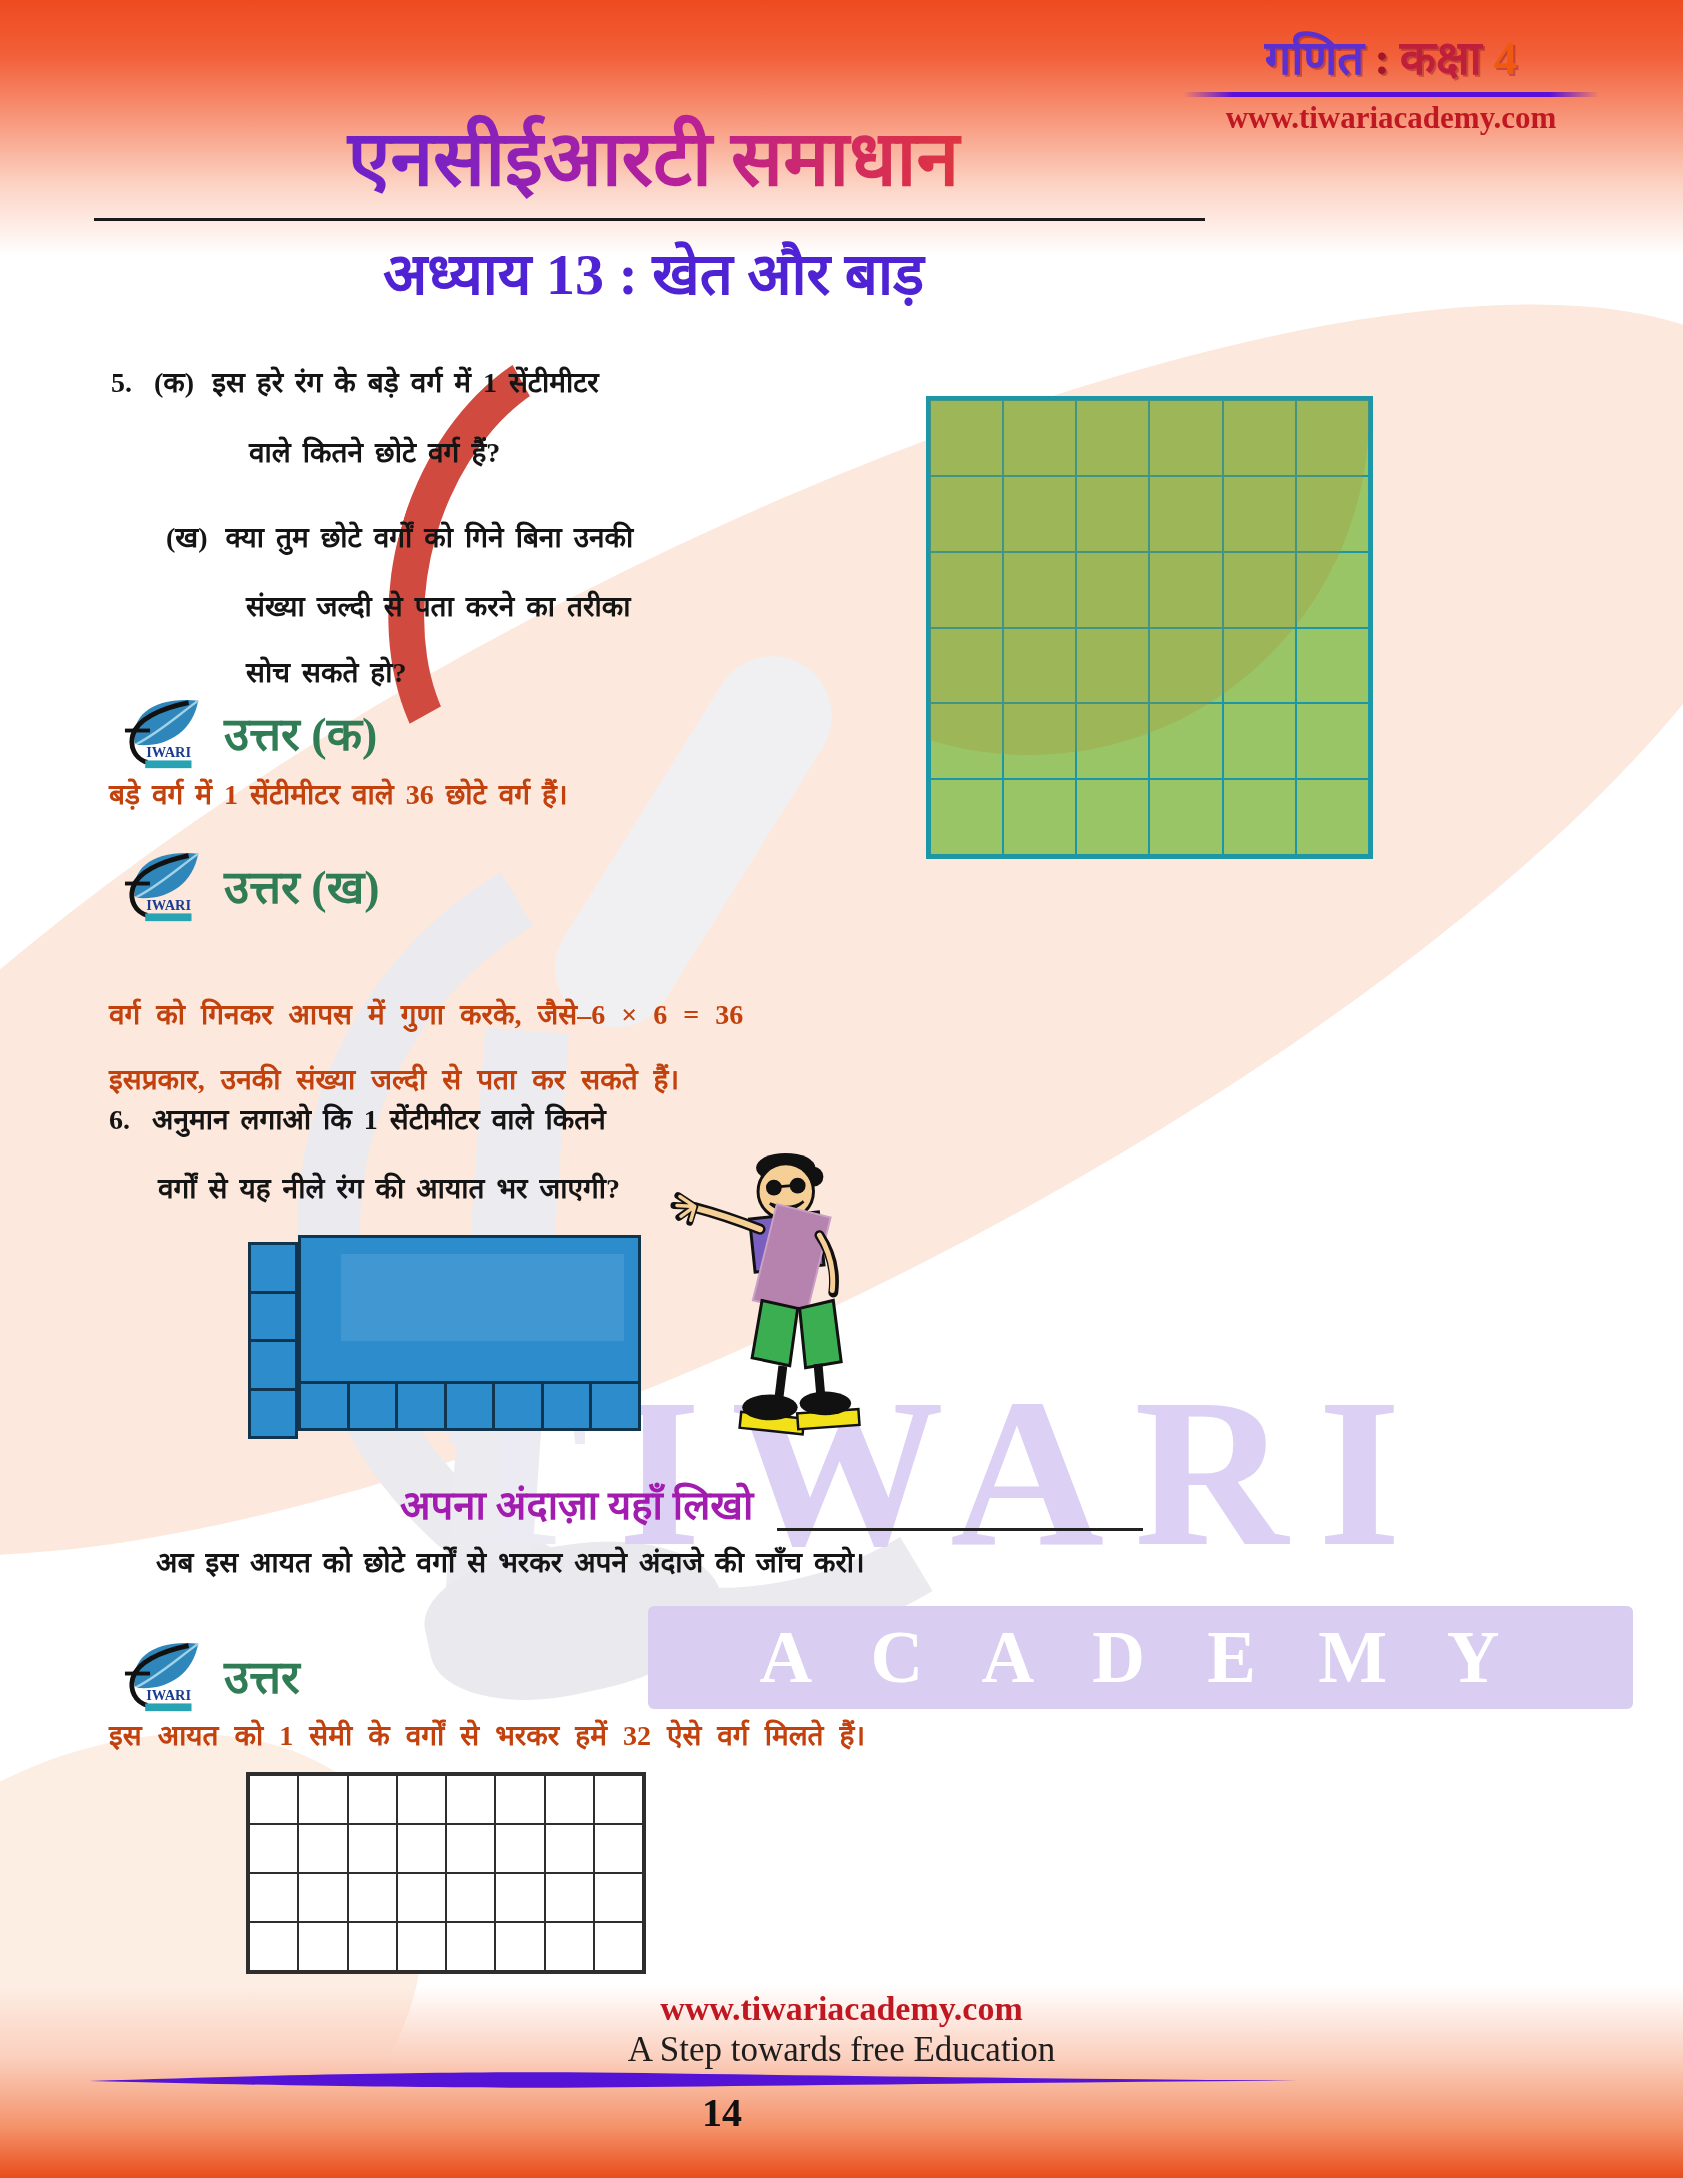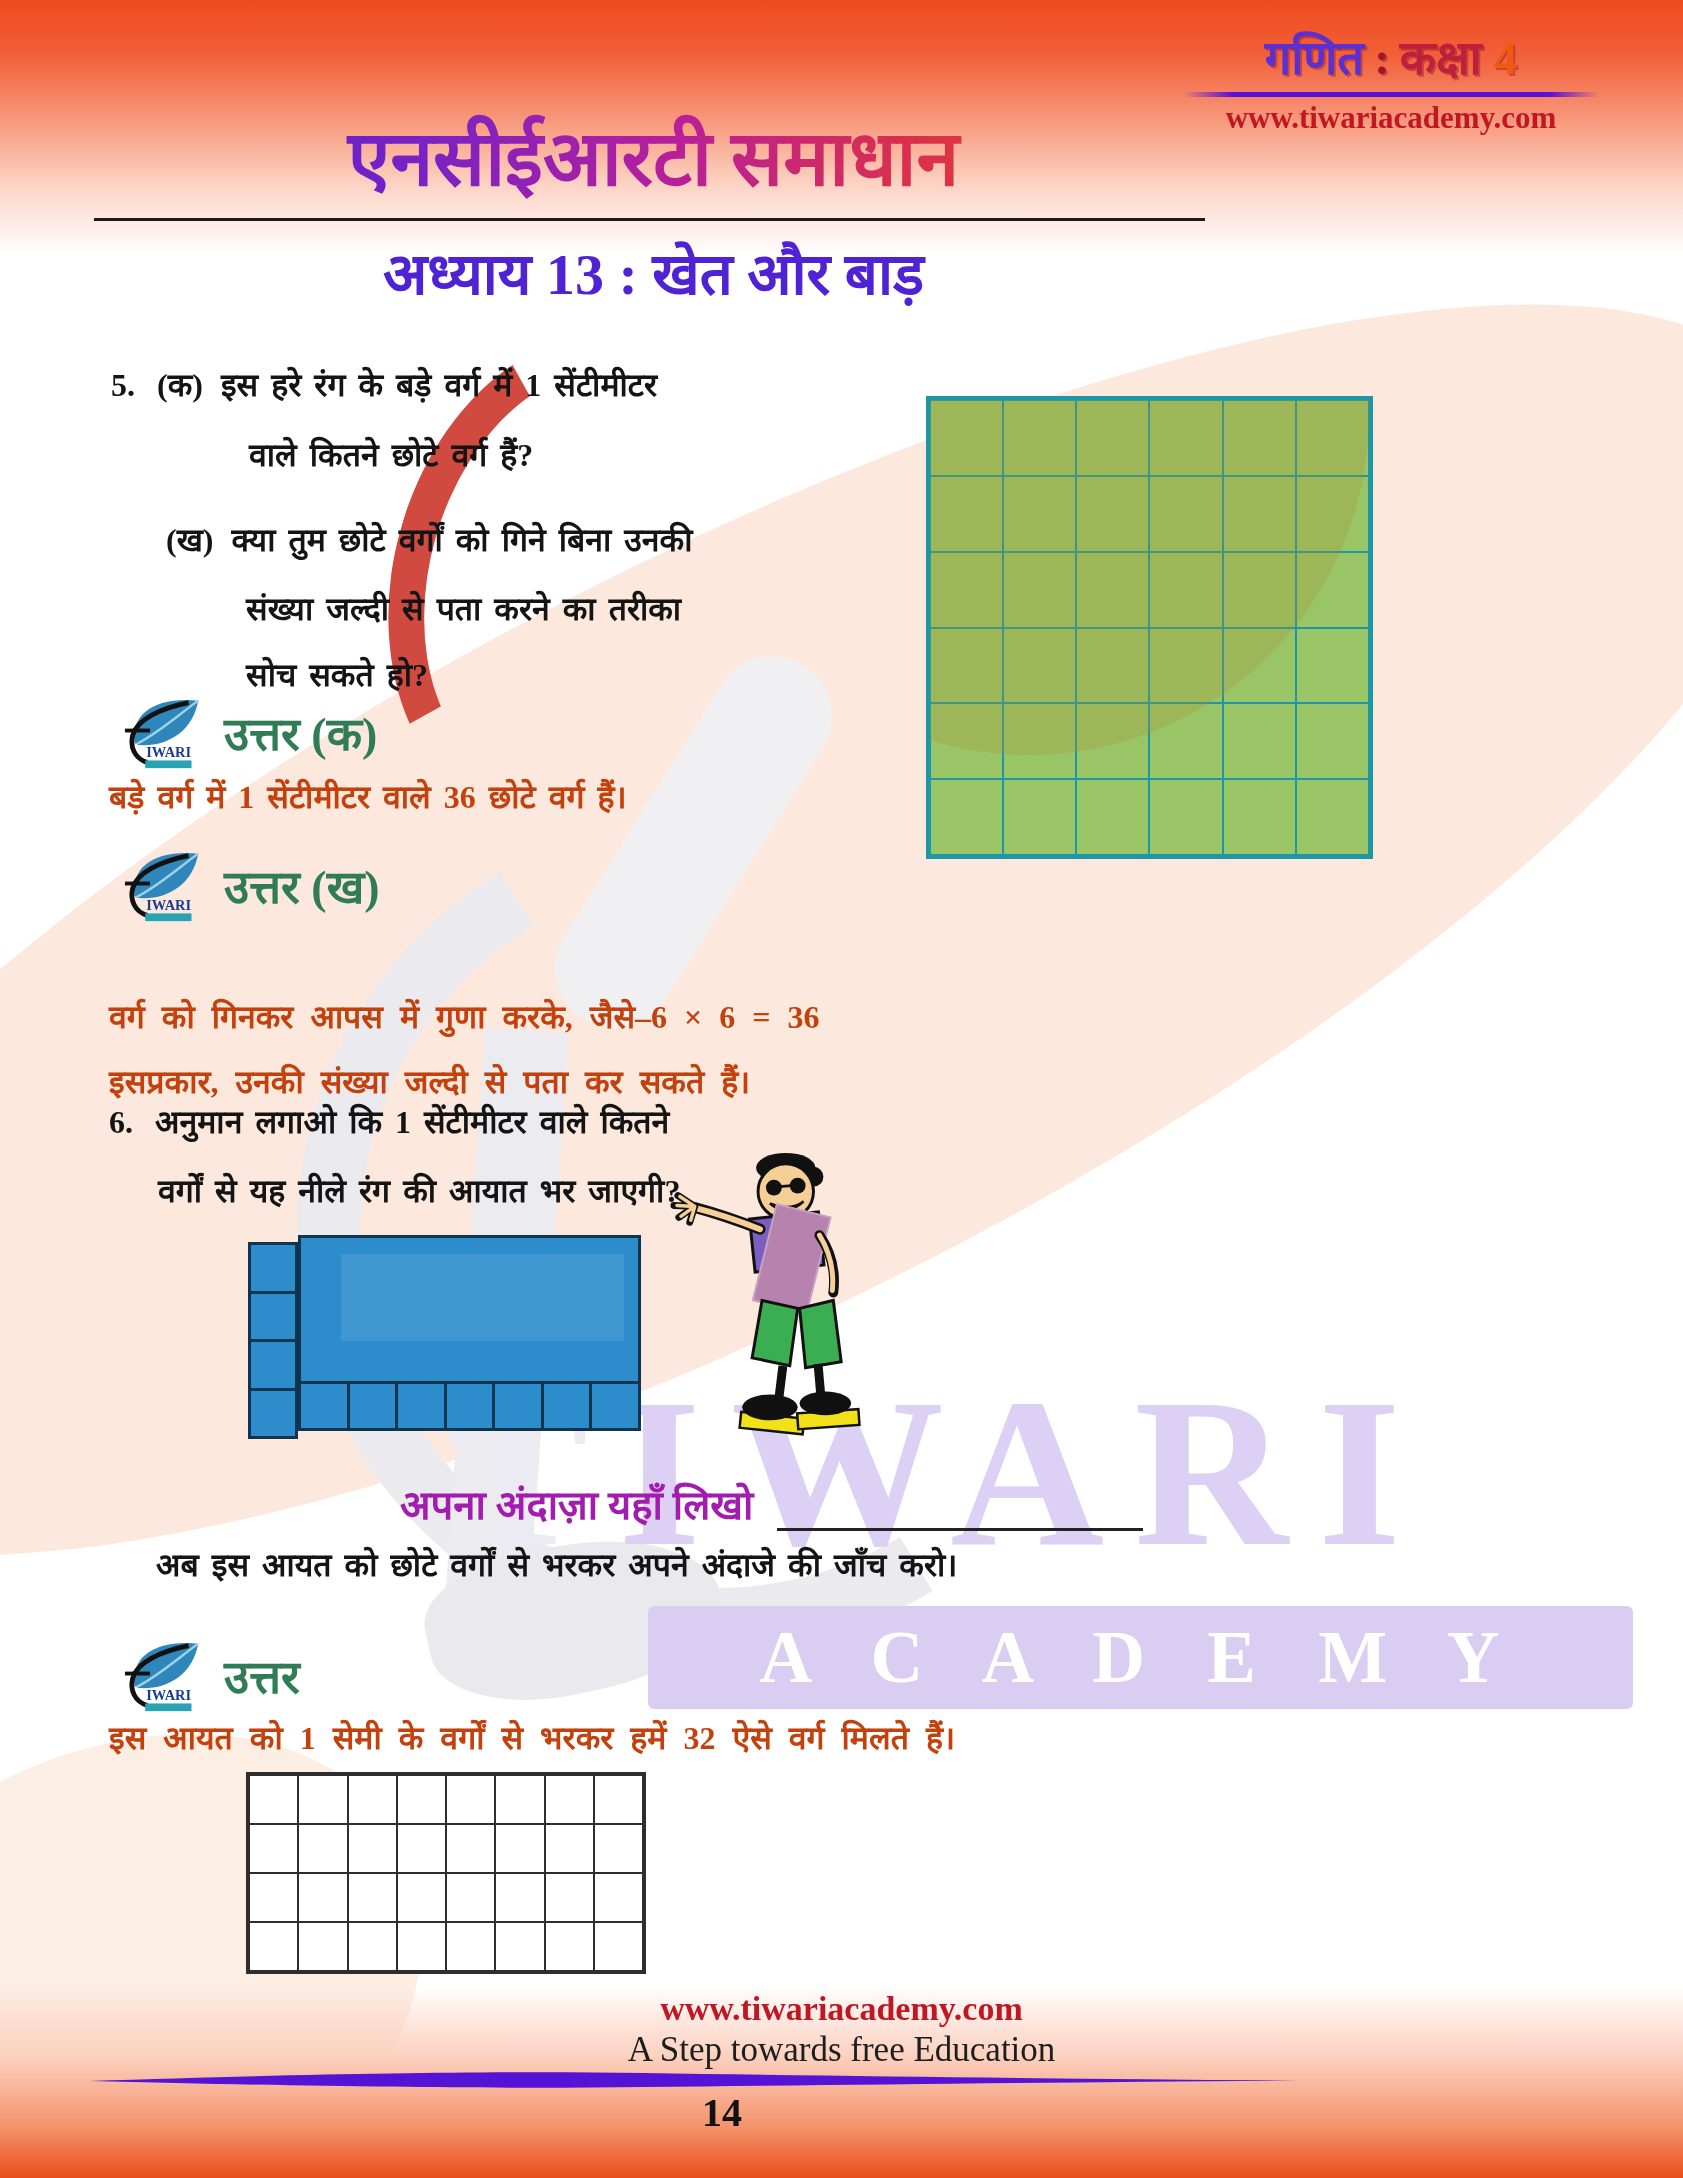--- a/index.html
+++ b/index.html
@@ -52,21 +52,21 @@
     font-size:77px;font-weight:bold;white-space:nowrap;color:#9a1fae;}
   @supports (-webkit-background-clip:text){
     .page-title{background:linear-gradient(90deg,#4a1cd6 0%,#7a22c4 30%,#b81f9a 52%,#d92f4e 72%,#ef5310 100%);
       -webkit-background-clip:text;background-clip:text;color:transparent;}
   }
   .title-rule{position:absolute;left:94px;top:214px;width:1111px;height:3px;background:#1a1a1a;}
   .chapter-title{position:absolute;left:89px;top:228px;width:1129px;text-align:center;
     font-size:58px;font-weight:bold;color:#4f22d4;white-space:nowrap;}
 
   
-  .tline{position:absolute;font-size:32px;font-weight:bold;color:#141414;white-space:nowrap;word-spacing:5px;}
+  .tline{position:absolute;font-size:28px;font-weight:bold;color:#141414;white-space:nowrap;word-spacing:5px;}
   .qnum{margin-right:22px;} .qlabel{margin-right:18px;}
   .green{color:#c2410c;}
   .ans-head{position:absolute;display:flex;align-items:center;}
   .ans-head .leaf{width:87px;height:81px;flex:0 0 auto;}
   .ans-head .ht{font-size:46px;font-weight:bold;color:#2f7c55;margin-left:16px;white-space:nowrap;}
 
   
   .green-grid{position:absolute;left:926px;top:392px;width:447px;height:463px;
     border:4px solid #1d96a6;background:#9ac567;overflow:hidden;box-sizing:border-box;}
   .green-grid>.cell{border:1.5px solid #1d96a6;position:relative;z-index:1;}

